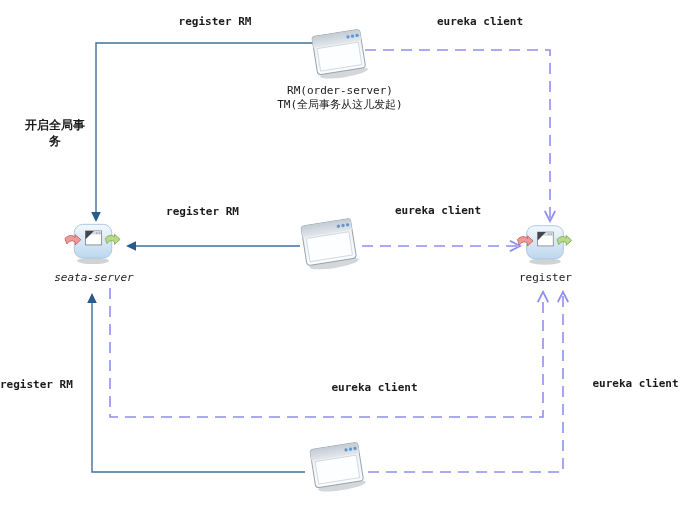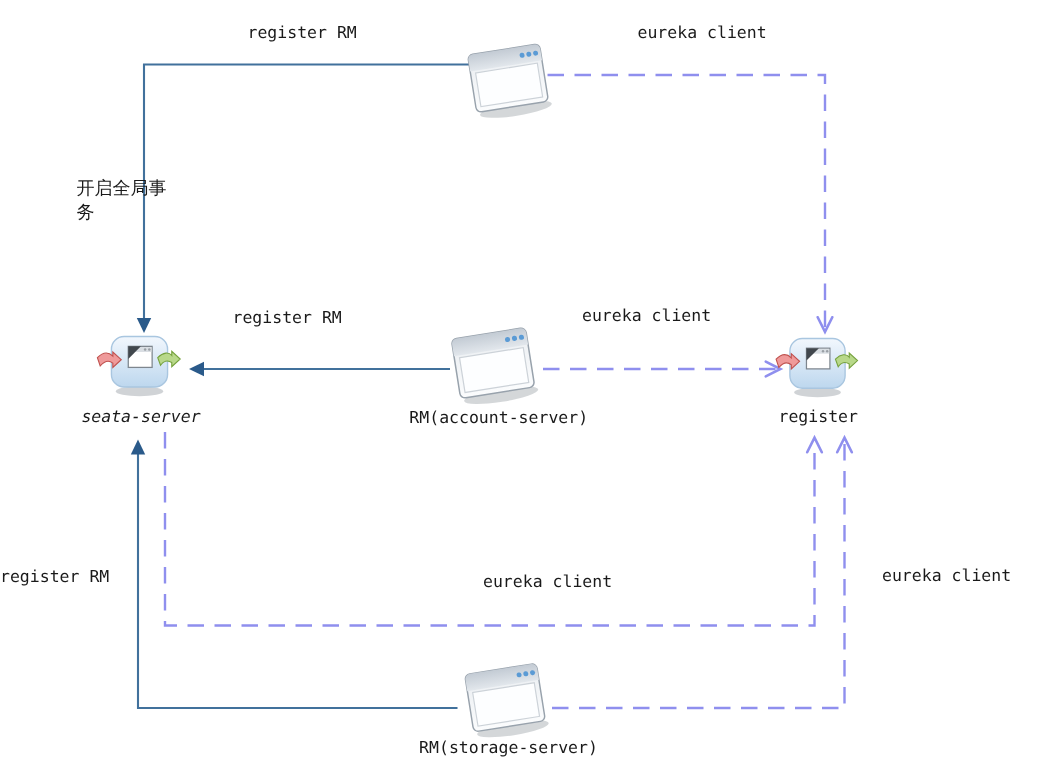--- a/index.html
+++ b/index.html
@@ -11,21 +11,23 @@
     color:#1a1a1a;
     overflow:hidden;
   }
   .wires{position:absolute;left:0;top:0;}
   .node-icon{position:absolute;}
   .node-icon svg{display:block;width:100%;height:100%;}
   .lbl{
     position:absolute;
     font-size:11px;
     line-height:14px;
+    text-align:center;
     white-space:nowrap;
+    font-weight:bold;
   }
   .lbl.wrap{white-space:normal;}
   .node-caption{
     position:absolute;
     font-size:11px;
     line-height:14px;
     text-align:center;
   }
   .node-caption .sub{display:block;}
 </style>
@@ -73,20 +75,24 @@
         <ellipse cx="34" cy="50" rx="25" ry="4.5" fill="rgba(100,110,120,0.28)"></ellipse>
         <rect x="7" y="8" width="50" height="40" rx="3.5" fill="url(#gWinBody)" stroke="#98a2ac" stroke-width="1"></rect>
         <path d="M7,11.5 a3.5,3.5 0 0 1 3.5,-3.5 h43 a3.5,3.5 0 0 1 3.5,3.5 v8 h-50 z" fill="url(#gWinBar)"></path>
         <rect x="10.5" y="21" width="43" height="23.5" fill="#fdfeff" stroke="#ccd2d8" stroke-width="0.8"></rect>
         <circle cx="44" cy="14" r="1.7" fill="#5b9bd5"></circle>
           <circle cx="48.7" cy="14" r="1.7" fill="#5b9bd5"></circle>
           <circle cx="53.4" cy="14" r="1.7" fill="#5b9bd5"></circle>
       </g>
     </svg>
   </div>
+  <div class="node-caption" style="left:250px;top:84px;width:180px;">
+    <span class="sub">RM(order-server)</span>
+    <span class="sub">TM(全局事务从这儿发起)</span>
+  </div>
 
   <div class="node-icon" style="left:64px;top:220px;width:58px;height:48px;">
     <svg viewBox="0 0 62 50">
       <ellipse cx="31" cy="43" rx="17" ry="3.5" fill="rgba(100,110,120,0.3)"></ellipse>
       <rect x="11" y="4" width="40" height="36" rx="9" fill="url(#gBlueBox)" stroke="#a9c6e0" stroke-width="1"></rect>
       <rect x="23" y="11" width="17" height="15" fill="#ffffff" stroke="#7e868e" stroke-width="0.9"></rect>
       <rect x="23.5" y="11.5" width="16" height="3.5" fill="#d9dee3"></rect>
       <path d="M23,11 L32,11 L23,20 Z" fill="#41474d"></path>
       <circle cx="35" cy="13.3" r="0.9" fill="#9aa0a6"></circle>
         <circle cx="38" cy="13.3" r="0.9" fill="#9aa0a6"></circle>
@@ -103,23 +109,20 @@
       <g transform="rotate(-9 32 30)">
         <ellipse cx="34" cy="50" rx="25" ry="4.5" fill="rgba(100,110,120,0.28)"></ellipse>
         <rect x="7" y="8" width="50" height="40" rx="3.5" fill="url(#gWinBody)" stroke="#98a2ac" stroke-width="1"></rect>
         <path d="M7,11.5 a3.5,3.5 0 0 1 3.5,-3.5 h43 a3.5,3.5 0 0 1 3.5,3.5 v8 h-50 z" fill="url(#gWinBar)"></path>
         <rect x="10.5" y="21" width="43" height="23.5" fill="#fdfeff" stroke="#ccd2d8" stroke-width="0.8"></rect>
         <circle cx="44" cy="14" r="1.7" fill="#5b9bd5"></circle>
           <circle cx="48.7" cy="14" r="1.7" fill="#5b9bd5"></circle>
           <circle cx="53.4" cy="14" r="1.7" fill="#5b9bd5"></circle>
       </g>
     </svg>
-  </div>
-  <div class="node-caption" style="left:260px;top:272px;width:145px;">
-    <span>RM(account-server)</span>
   </div>
 
   <div class="node-icon" style="left:516px;top:222px;width:58px;height:46px;">
     <svg viewBox="0 0 62 50">
       <ellipse cx="31" cy="43" rx="17" ry="3.5" fill="rgba(100,110,120,0.3)"></ellipse>
       <rect x="11" y="4" width="40" height="36" rx="9" fill="url(#gBlueBox)" stroke="#a9c6e0" stroke-width="1"></rect>
       <rect x="23" y="11" width="17" height="15" fill="#ffffff" stroke="#7e868e" stroke-width="0.9"></rect>
       <rect x="23.5" y="11.5" width="16" height="3.5" fill="#d9dee3"></rect>
       <path d="M23,11 L32,11 L23,20 Z" fill="#41474d"></path>
       <circle cx="35" cy="13.3" r="0.9" fill="#9aa0a6"></circle>
@@ -138,26 +141,23 @@
         <ellipse cx="34" cy="50" rx="25" ry="4.5" fill="rgba(100,110,120,0.28)"></ellipse>
         <rect x="7" y="8" width="50" height="40" rx="3.5" fill="url(#gWinBody)" stroke="#98a2ac" stroke-width="1"></rect>
         <path d="M7,11.5 a3.5,3.5 0 0 1 3.5,-3.5 h43 a3.5,3.5 0 0 1 3.5,3.5 v8 h-50 z" fill="url(#gWinBar)"></path>
         <rect x="10.5" y="21" width="43" height="23.5" fill="#fdfeff" stroke="#ccd2d8" stroke-width="0.8"></rect>
         <circle cx="44" cy="14" r="1.7" fill="#5b9bd5"></circle>
           <circle cx="48.7" cy="14" r="1.7" fill="#5b9bd5"></circle>
           <circle cx="53.4" cy="14" r="1.7" fill="#5b9bd5"></circle>
       </g>
     </svg>
   </div>
-  <div class="node-caption" style="left:265px;top:492px;width:148px;">
-    <span>RM(storage-server)</span>
-  </div>
 
   <div class="lbl" style="left:165px;top:15px;width:100px;">register RM</div>
   <div class="lbl" style="left:425px;top:15px;width:110px;">eureka client</div>
-  <div class="lbl wrap" style="left:20px;top:117px;width:70px;font-size:12px;line-height:16px;margin-left:31px;">开启全局事务</div>
+  <div class="lbl wrap" style="left:20px;top:117px;width:70px;font-size:12px;line-height:16px;">开启全局事务</div>
   <div class="lbl" style="left:155px;top:205px;width:95px;">register RM</div>
   <div class="lbl" style="left:388px;top:204px;width:100px;">eureka client</div>
   <div class="lbl" style="left:0px;top:378px;width:72px;">register RM</div>
   <div class="lbl" style="left:322px;top:381px;width:105px;">eureka client</div>
   <div class="lbl" style="left:588px;top:377px;width:95px;">eureka client</div>
 
 </div>
 
 </body></html>

